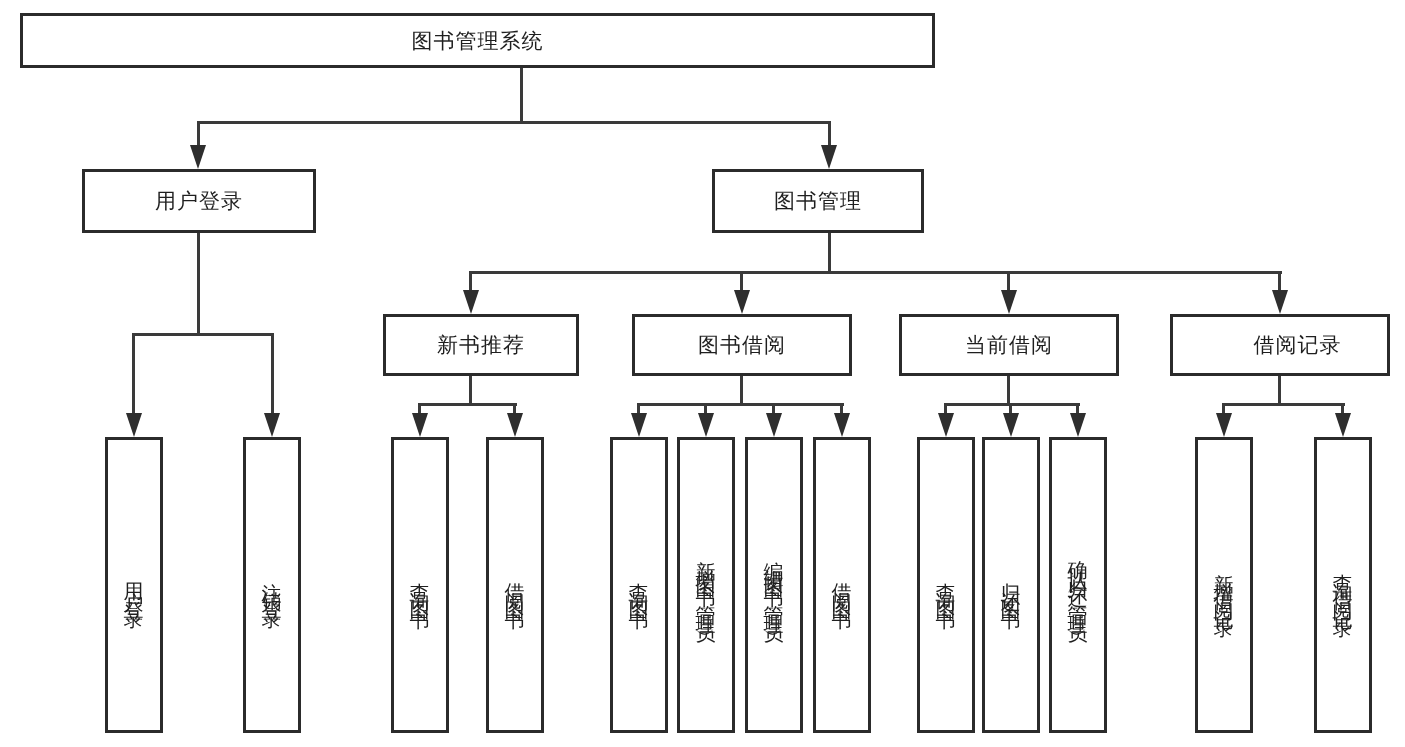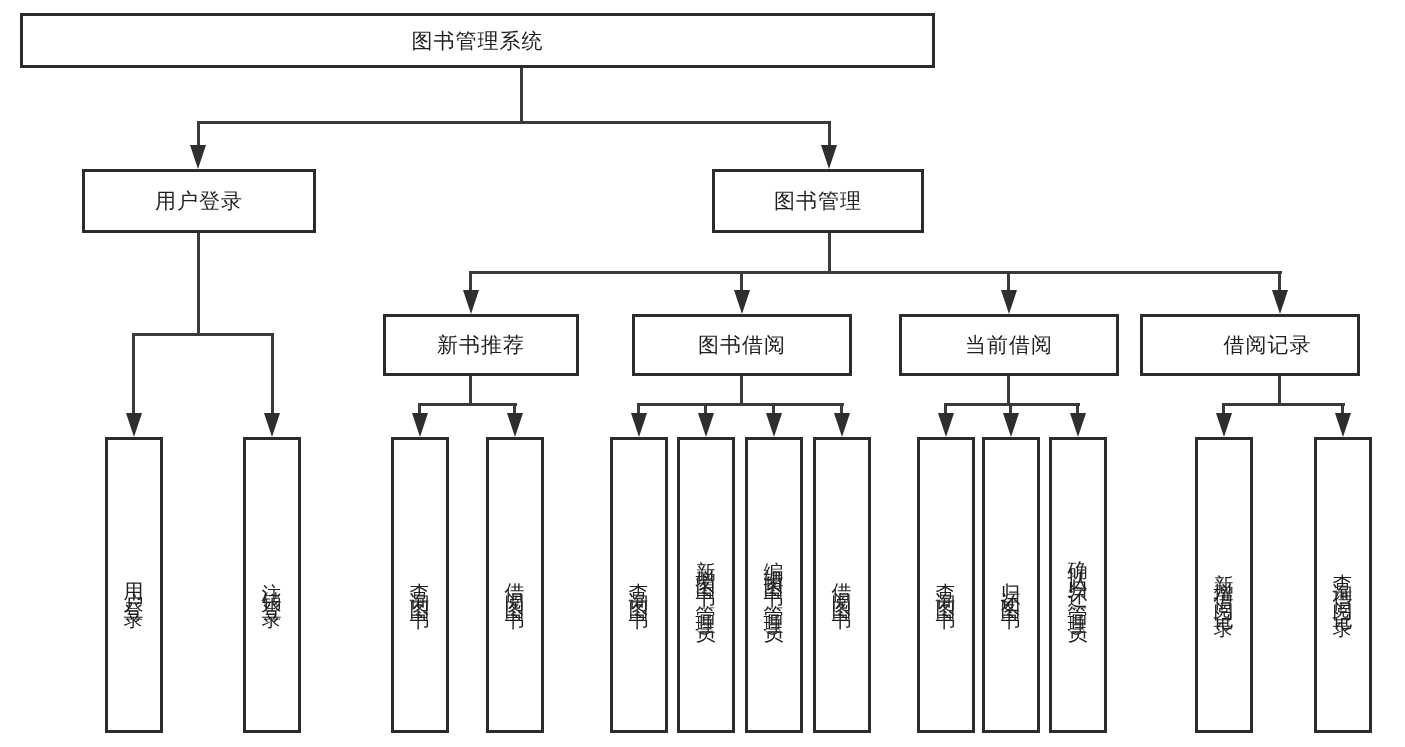--- a/index.html
+++ b/index.html
@@ -108,21 +108,21 @@
   <div class="vl" style="left:740px;top:271px;height:21px;"></div>
   <div class="ah" style="left:734px;top:290px;"></div>
   <div class="vl" style="left:1007px;top:271px;height:21px;"></div>
   <div class="ah" style="left:1001px;top:290px;"></div>
   <div class="vl" style="left:1278px;top:271px;height:21px;"></div>
   <div class="ah" style="left:1272px;top:290px;"></div>
 
   <div class="node" style="left:361px;top:314px;width:196px;height:62px;margin-left:22px;">新书推荐</div>
   <div class="node" style="left:899px;top:314px;width:220px;height:62px;">当前借阅</div>
   <div class="node" style="left:632px;top:314px;width:220px;height:62px;">图书借阅</div>
-  <div class="node" style="left:1140px;top:314px;width:220px;height:62px;padding-left:35px;">借阅记录</div>
+  <div class="node" style="left:1170px;top:314px;width:220px;height:62px;padding-left:35px;">借阅记录</div>
 
   <div class="vl" style="left:469px;top:376px;height:30px;"></div>
   <div class="hl" style="left:419px;top:403px;width:98px;"></div>
   <div class="vl" style="left:418px;top:403px;height:14px;"></div>
   <div class="ah" style="left:412px;top:413px;"></div>
   <div class="vl" style="left:513px;top:403px;height:14px;"></div>
   <div class="ah" style="left:507px;top:413px;"></div>
 
   <div class="vl" style="left:740px;top:376px;height:30px;"></div>
   <div class="hl" style="left:637px;top:403px;width:207px;"></div>

